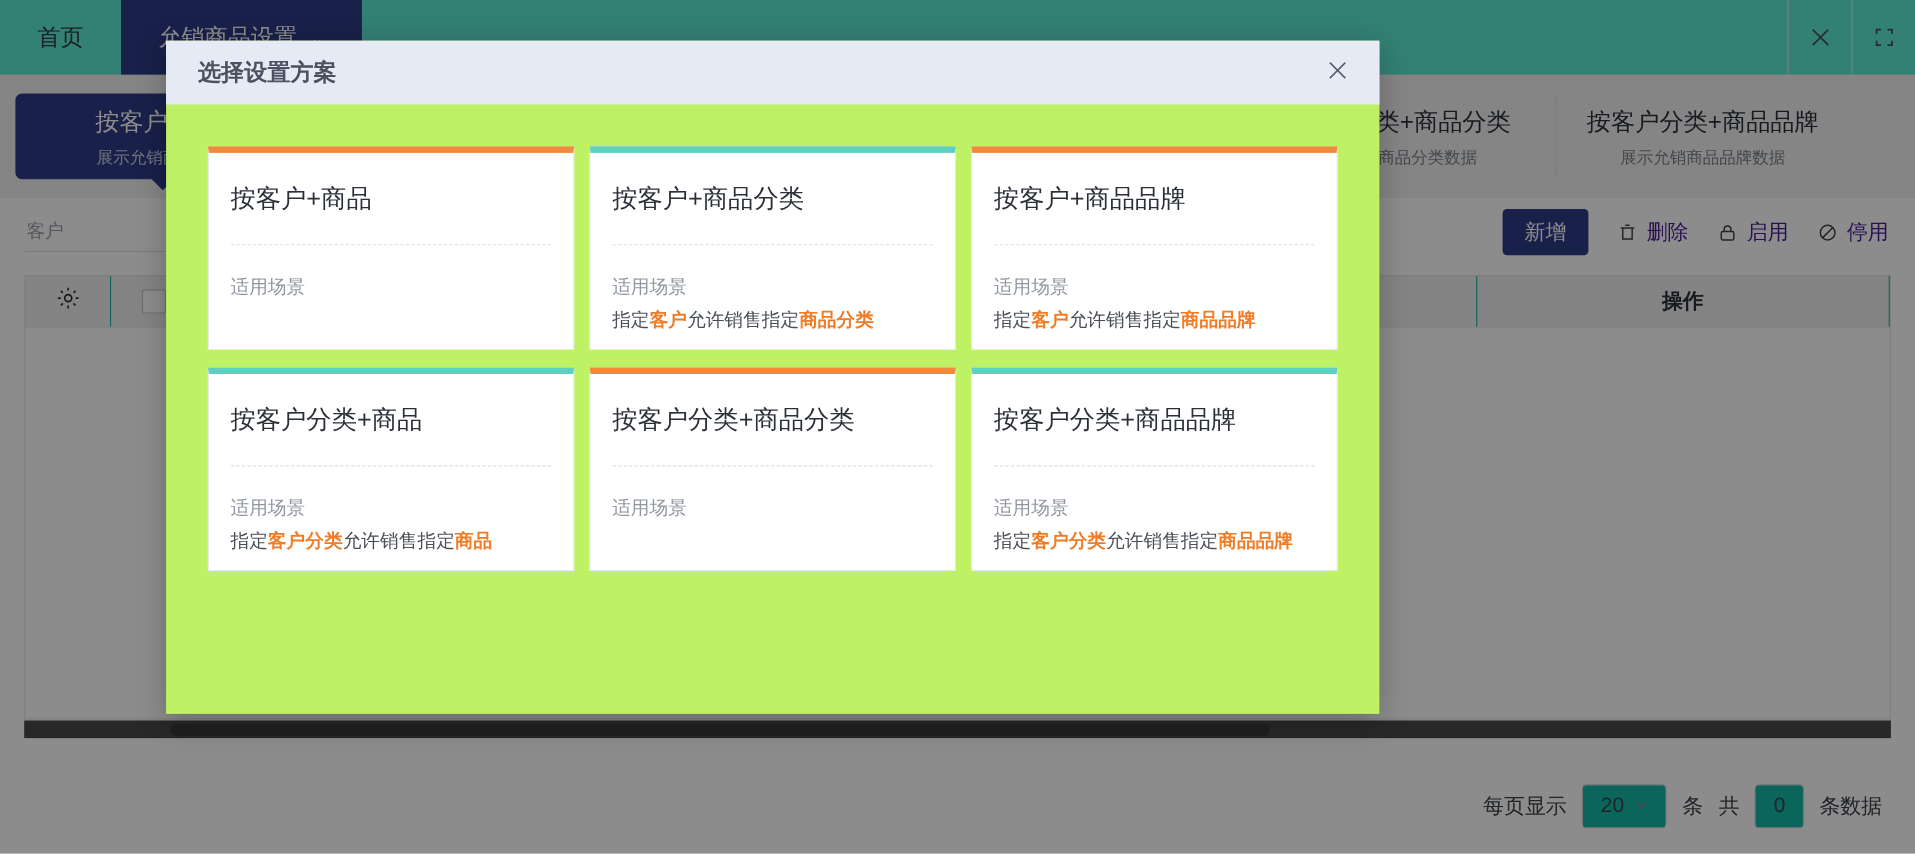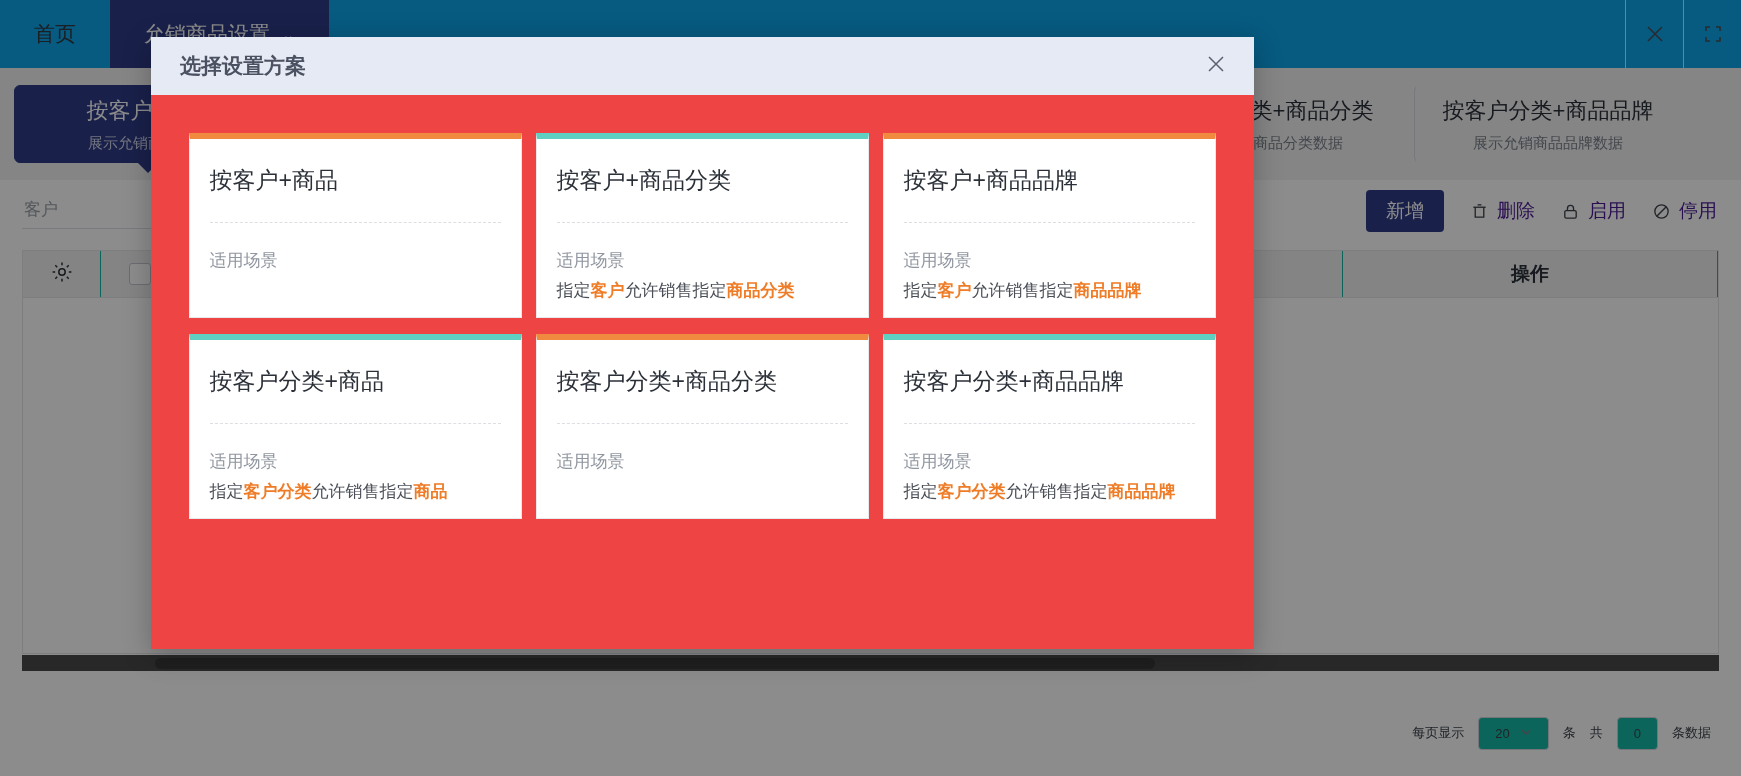--- a/index.html
+++ b/index.html
@@ -12,21 +12,21 @@
 
   
   #app-root {
     position: absolute; inset: 0;
     background: #ffffff;
   }
 
   
   #tabbar {
     position: absolute; left: 0; top: 0; width: 1741px; height: 68px;
-    background: #0ea5e9;
+    background: #5eead4;
     display: flex; align-items: stretch;
   }
   .tab-item {
     display: flex; align-items: center; justify-content: center;
     padding: 0 34px;
     font-size: 21px; color: #32373e;
     white-space: nowrap;
     user-select: none;
   }
   .tab-item.active {
@@ -147,40 +147,40 @@
     position: absolute; left: 155px; top: 658px; width: 1000px; height: 11px;
     background: #3a3a3a; border-radius: 6px;
   }
 
   
   #pagination {
     position: absolute; left: 0; top: 690px; width: 1741px; height: 86px;
     background: #ffffff;
     display: flex; align-items: center; justify-content: flex-end;
     gap: 14px; padding-right: 30px;
-    font-size: 13px; color: #3c424a;
+    font-size: 19px; color: #3c424a;
   }
   .pg-box {
     border: 1px solid #d3d6dc; border-radius: 4px;
     padding: 8px 16px; display: flex; align-items: center; gap: 10px;
     background: #14b8a6;
   }
   .pg-text { white-space: nowrap; }
 
   
   #dim {
     position: absolute; inset: 0;
     background: rgba(0,0,0,0.45);
   }
 
   
   #modal {
     position: absolute; left: 151px; top: 37px;
     width: 1103px; height: 612px;
-    background: #ef4444;
+    background: #bef264;
     box-shadow: 0 6px 26px rgba(0,0,0,0.25);
   }
   #modal-header {
     height: 58px; background: #e6eaf4;
     display: flex; align-items: center; justify-content: space-between;
     padding: 0 22px 0 29px;
   }
   #modal-title { font-size: 21px; font-weight: bold; color: #4b5161; }
   #modal-close {
     width: 32px; height: 32px; display: flex; align-items: center; justify-content: center;

